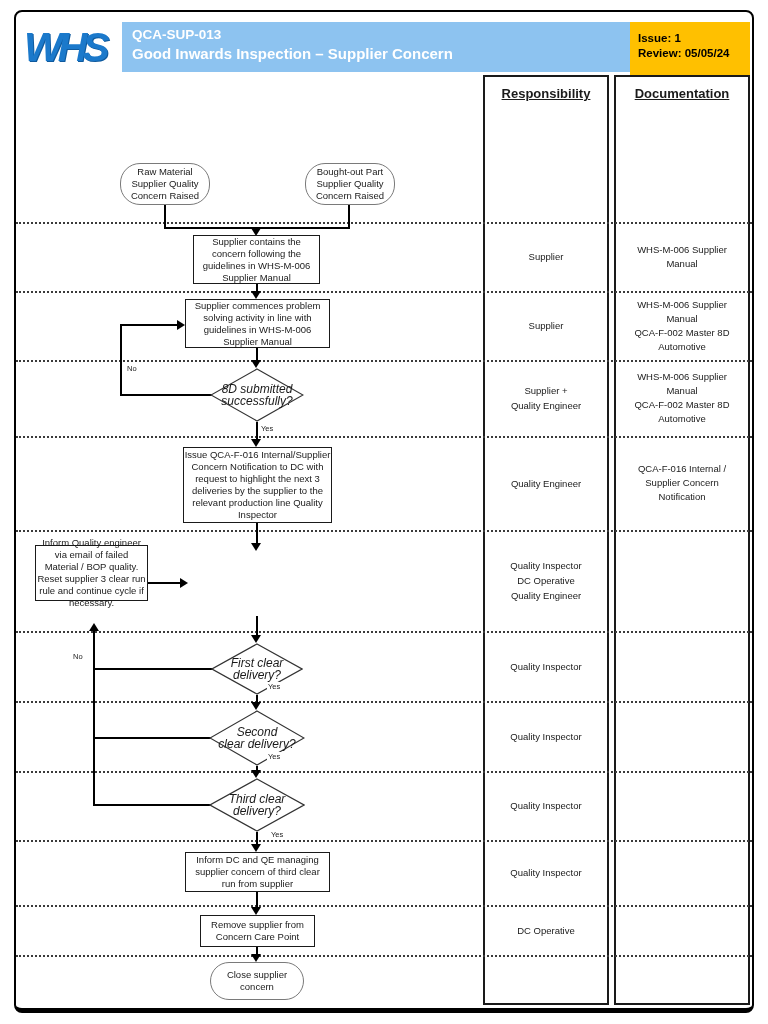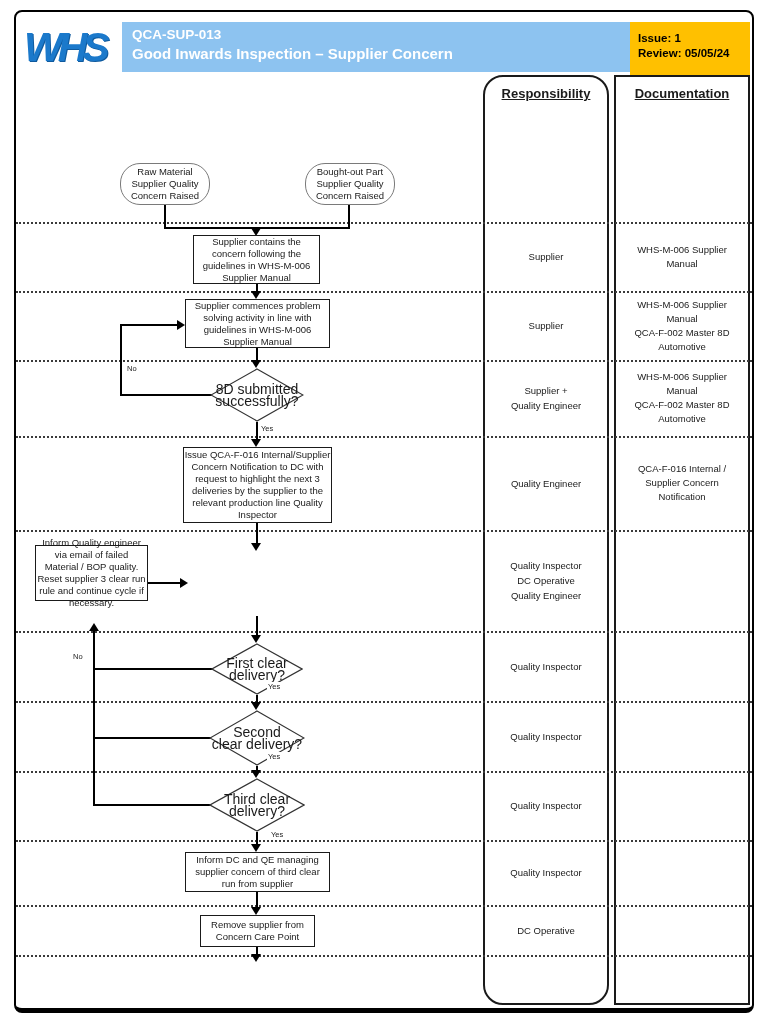--- a/index.html
+++ b/index.html
@@ -24,21 +24,21 @@
   
   .sep{position:absolute;left:16px;width:736px;height:0;border-top:2px dotted #3a3a3a;}
   
   .node{position:absolute;background:#fff;border:1.5px solid #1a1a1a;box-sizing:border-box;
     display:flex;align-items:center;justify-content:center;text-align:center;
     font-size:9.5px;line-height:12px;white-space:pre-line;z-index:3;}
   .oval{border:1px solid #7a7a7a;border-radius:20px;}
   .dwrap{position:absolute;z-index:3;}
   .dwrap svg{position:absolute;left:0;top:0;}
   .dtext{position:absolute;left:0;top:0;width:100%;height:100%;display:flex;align-items:center;justify-content:center;
-    text-align:center;font-size:14px;line-height:12px;white-space:pre-line;}
+    text-align:center;font-size:12px;line-height:12px;white-space:pre-line;font-style:italic;}
   
   .ln{position:absolute;background:#000;z-index:2;}
   .arr-d{position:absolute;width:0;height:0;border-left:5px solid transparent;border-right:5px solid transparent;border-top:8px solid #000;z-index:2;}
   .arr-r{position:absolute;width:0;height:0;border-top:5px solid transparent;border-bottom:5px solid transparent;border-left:8px solid #000;z-index:2;}
   .arr-u{position:absolute;width:0;height:0;border-left:5px solid transparent;border-right:5px solid transparent;border-bottom:8px solid #000;z-index:2;}
   .flag{position:absolute;font-size:7.5px;color:#222;z-index:4;background:#fff;padding:0 1px;}
   
   .cell{position:absolute;display:flex;align-items:center;justify-content:center;text-align:center;
     font-size:9.5px;line-height:15px;white-space:pre-line;z-index:1;}
   .rcell{left:486px;width:120px;}
@@ -53,21 +53,21 @@
   <div class="logo">WHS</div>
   <div class="banner">
     <div class="l1">QCA-SUP-013</div>
     <div class="l2">Good Inwards Inspection – Supplier Concern</div>
   </div>
   <div class="badge">
     <div>Issue: 1</div>
     <div>Review: 05/05/24</div>
   </div>
 
-  <div class="colbox" style="left:483px;width:126px;border-radius:20px;">
+  <div class="colbox" style="left:483px;width:126px;">
     <div class="hdr">Responsibility</div>
   </div>
   <div class="colbox" style="left:614px;width:136px;">
     <div class="hdr">Documentation</div>
   </div>
 
   <div class="sep" style="top:222px;"></div>
   <div class="sep" style="top:291px;"></div>
   <div class="sep" style="top:360px;"></div>
   <div class="sep" style="top:436px;"></div>
@@ -183,20 +183,22 @@
     </svg>
     <div class="dtext">Third clear
 delivery?</div>
   </div>
 
   <div class="node" style="left:185px;top:852px;width:145px;height:40px;">Inform DC and QE managing
 supplier concern of third clear
 run from supplier</div>
   <div class="node" style="left:200px;top:915px;width:115px;height:32px;">Remove supplier from
 Concern Care Point</div>
+  <div class="node oval" style="left:210px;top:962px;width:94px;height:38px;">Close supplier
+concern</div>
 
   <div class="cell rcell" style="top:222px;height:69px;">Supplier</div>
   <div class="cell rcell" style="top:291px;height:69px;">Supplier</div>
   <div class="cell rcell" style="top:360px;height:76px;">Supplier +
 Quality Engineer</div>
   <div class="cell rcell" style="top:436px;height:94px;">Quality Engineer</div>
   <div class="cell rcell" style="top:530px;height:101px;">Quality Inspector
 DC Operative
 Quality Engineer</div>
   <div class="cell rcell" style="top:631px;height:70px;">Quality Inspector</div>

